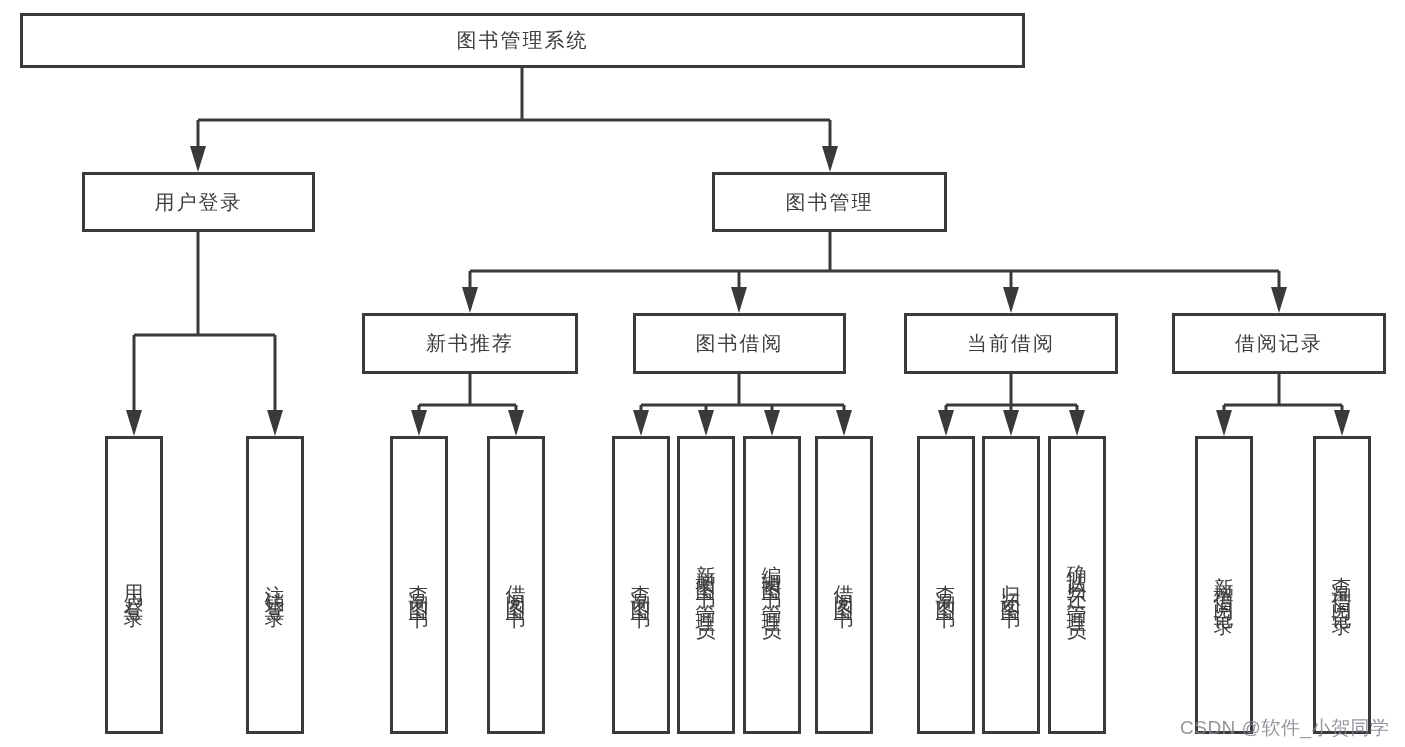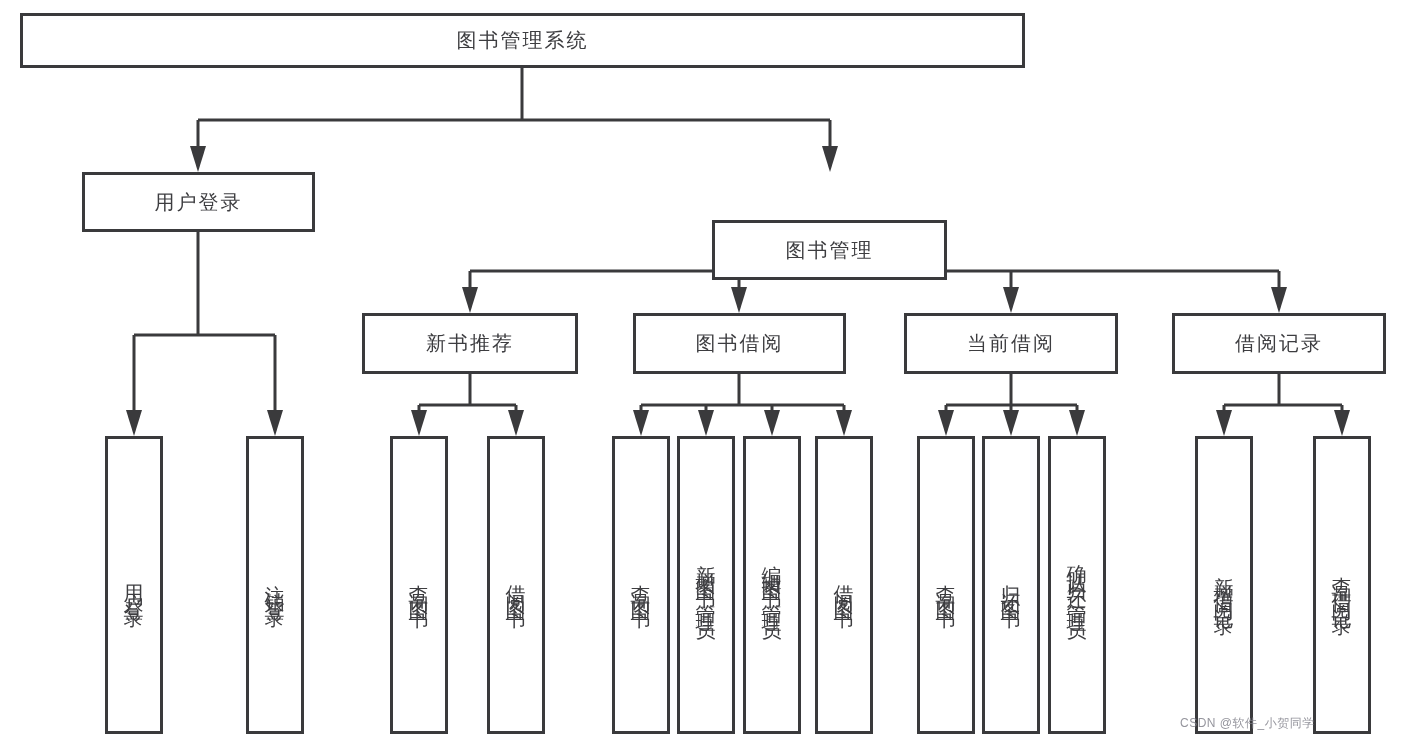--- a/index.html
+++ b/index.html
@@ -9,21 +9,21 @@
   .connectors path{stroke:#3a3a3c;stroke-width:3;fill:none;}
   .connectors polygon{fill:#3a3a3c;stroke:none;}
   .box{position:absolute;background:#fff;border:3px solid #3a3a3c;box-sizing:border-box;
        display:flex;align-items:center;justify-content:center;z-index:2;}
   .node{font-size:20px;letter-spacing:2px;}
   .root{font-size:20px;letter-spacing:2px;}
   .leaf{width:58px;height:298px;top:436px;}
   .vlabel{writing-mode:vertical-rl;text-orientation:mixed;font-size:20px;
           letter-spacing:8px;line-height:1.1;white-space:nowrap;}
   .hlabel{white-space:nowrap;}
-  .watermark{position:absolute;left:1180px;top:715px;z-index:3;font-size:12px;
+  .watermark{position:absolute;left:1180px;top:715px;z-index:3;font-size:19px;
              color:rgba(130,130,140,0.85);letter-spacing:0.5px;white-space:nowrap;}
 </style>
 </head>
 <body>
 
 <div class="canvas">
 
   <svg class="connectors" width="1405" height="747" viewBox="0 0 1405 747">
 
     <g>
@@ -74,21 +74,21 @@
     </g>
   </svg>
 
   <div class="box root" style="left:20px;top:13px;width:1005px;height:55px;">
     <span class="hlabel">图书管理系统</span>
   </div>
 
   <div class="box node" style="left:82px;top:172px;width:233px;height:60px;">
     <span class="hlabel">用户登录</span>
   </div>
-  <div class="box node" style="left:712px;top:172px;width:235px;height:60px;margin-top:48px;">
+  <div class="box node" style="left:712px;top:172px;width:235px;height:60px;">
     <span class="hlabel">图书管理</span>
   </div>
 
   <div class="box node" style="left:362px;top:313px;width:216px;height:61px;">
     <span class="hlabel">新书推荐</span>
   </div>
   <div class="box node" style="left:633px;top:313px;width:213px;height:61px;">
     <span class="hlabel">图书借阅</span>
   </div>
   <div class="box node" style="left:904px;top:313px;width:214px;height:61px;font-family:Liberation Mono, monospace;">

